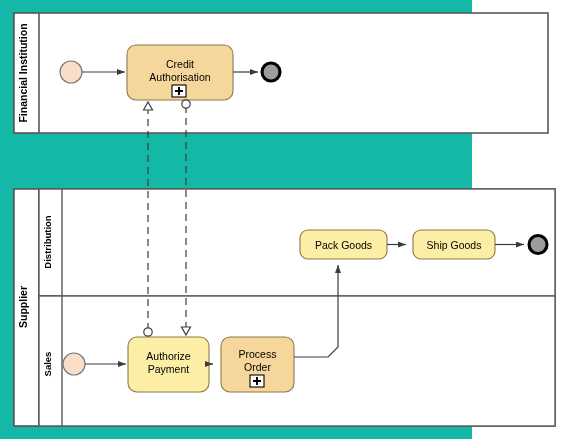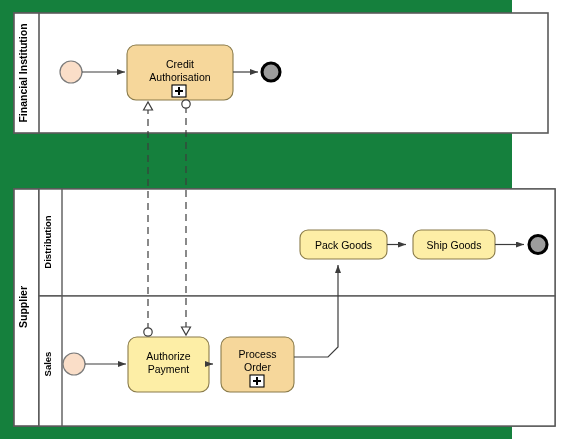--- a/index.html
+++ b/index.html
@@ -11,22 +11,21 @@
   body {
     width: 570px;
     height: 439px;
     font-family: "Liberation Sans", sans-serif;
     overflow: hidden;
   }
   #canvas {
     position: relative;
     width: 472px;
     height: 439px;
-    background: #15803d;
-    padding-left: 40px;
+    background: #14b8a6;
   }
   #bpmn-svg {
     position: absolute;
     left: 0;
     top: 0;
     width: 570px;
     height: 439px;
   }
   .pool-label-text,
   .lane-label-text,

